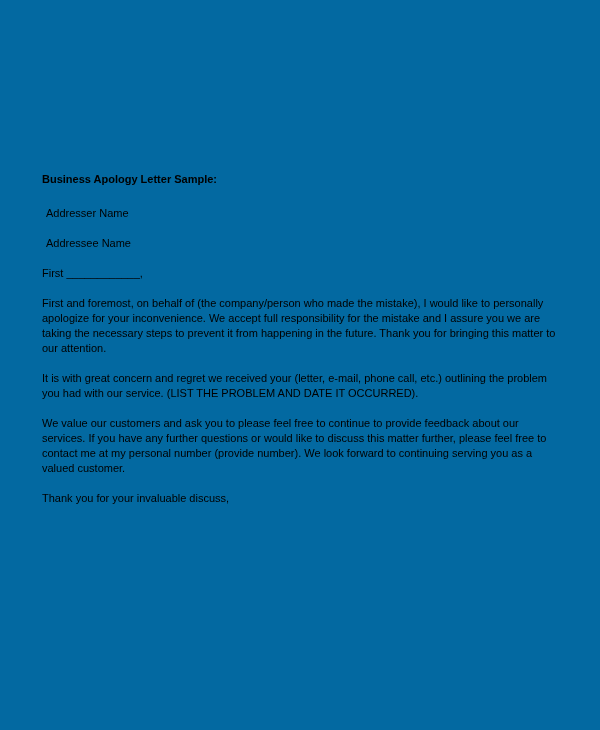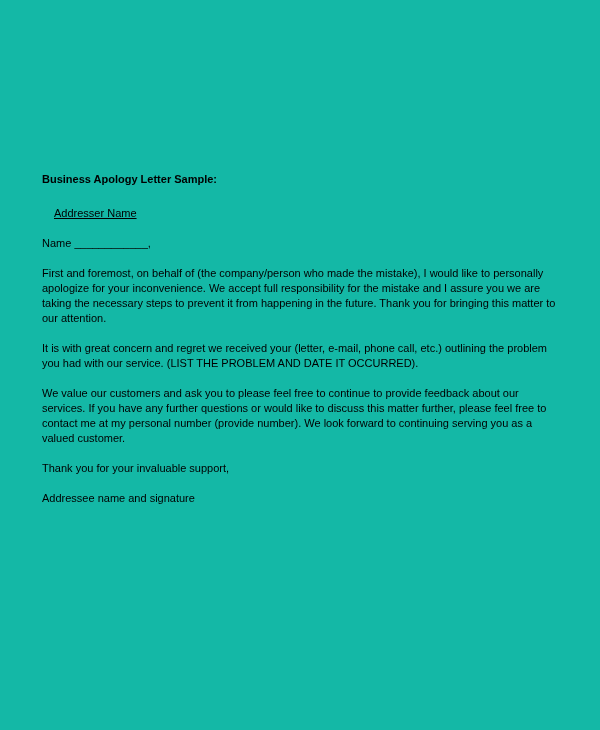--- a/index.html
+++ b/index.html
@@ -4,39 +4,38 @@
 <style>
   html, body {
     margin: 0;
     padding: 0;
     background: #ffffff;
   }
   .page {
     position: relative;
     width: 600px;
     height: 730px;
-    background: #14b8a6;
+    background: #0369a1;
     overflow: hidden;
     font-family: "Liberation Sans", "DejaVu Sans", sans-serif;
     font-size: 11px;
     line-height: 15px;
     color: #000000;
   }
   .letter {
     position: absolute;
     top: 172px;
     left: 42px;
     right: 40px;
   }
   .letter p {
     margin: 0 0 15px 0;
   }
   .line {
-    margin: 12px !important;
-    text-decoration: underline;
+    margin: 4px !important;
   }
   .group {
     margin: 0 0 15px 0;
   }
   .title {
     font-weight: bold;
     margin: 0 0 19px 0 !important;
   }
 </style>
 </head>
@@ -45,28 +44,28 @@
 <div class="page">
   <div class="letter">
 
     <p class="title">Business Apology Letter Sample:</p>
 
     <div class="group">
       <p class="line">Addresser Name</p>
     </div>
 
     <div class="group">
+      <p class="line">Addressee Name</p>
     </div>
 
-    <p>Name ____________,</p>
+    <p>First ____________,</p>
 
     <p>First and foremost, on behalf of (the company/person who made the mistake), I would like to personally apologize for your inconvenience. We accept full responsibility for the mistake and I assure you we are taking the necessary steps to prevent it from happening in the future. Thank you for bringing this matter to our attention.</p>
 
     <p>It is with great concern and regret we received your (letter, e-mail, phone call, etc.) outlining the problem you had with our service. (LIST THE PROBLEM AND DATE IT OCCURRED).</p>
 
     <p>We value our customers and ask you to please feel free to continue to provide feedback about our services. If you have any further questions or would like to discuss this matter further, please feel free to contact me at my personal number (provide number). We look forward to continuing serving you as a valued customer.</p>
 
-    <p>Thank you for your invaluable support,</p>
+    <p>Thank you for your invaluable discuss,</p>
 
-    <p>Addressee name and signature</p>
 
   </div>
 </div>
 
 </body></html>

